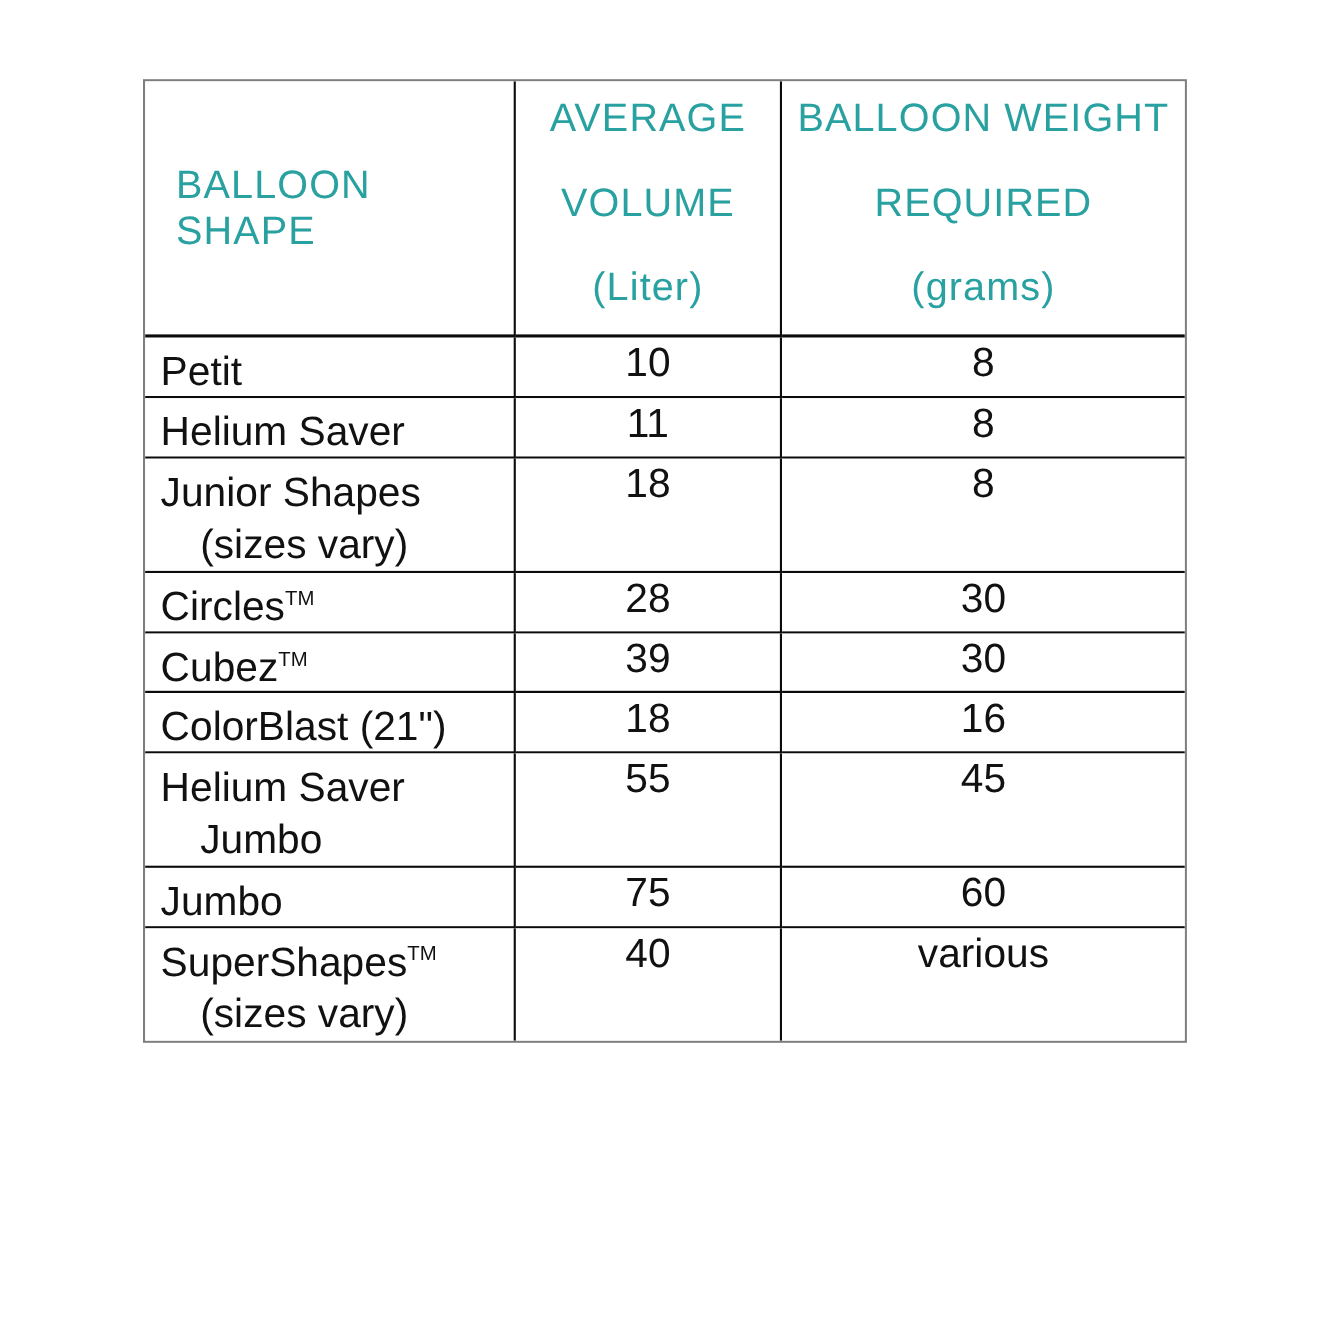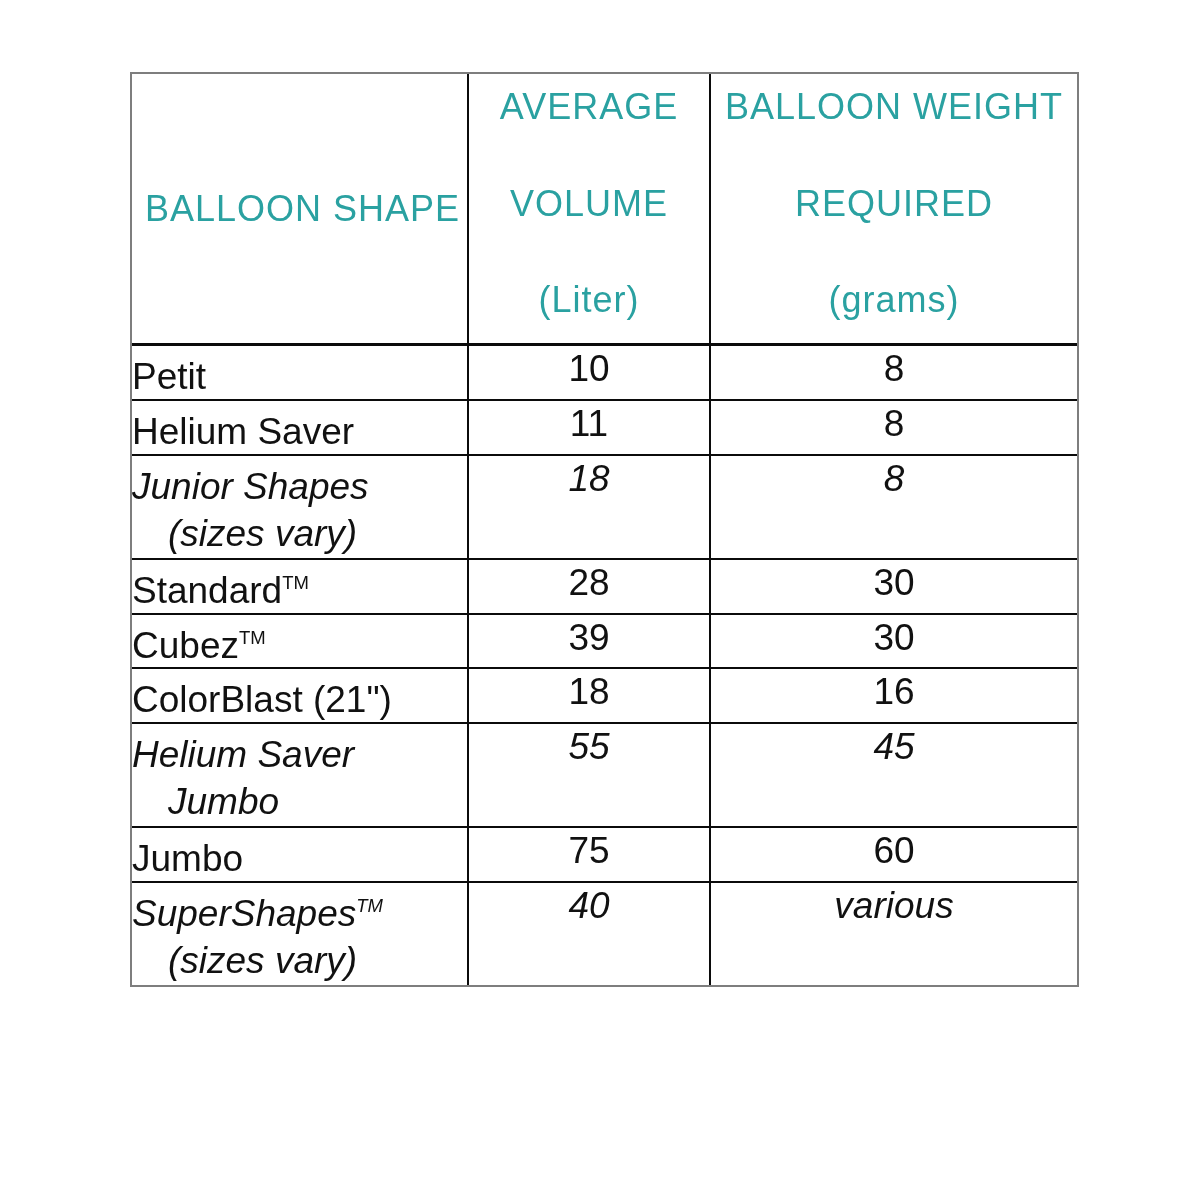--- a/index.html
+++ b/index.html
@@ -27,37 +27,37 @@
     border-right: 2px solid #0b0b0b;
     border-bottom: 2px solid #0b0b0b;
     vertical-align: top;
     color: #111111;
     background: #ffffff;
   }
   th:last-child, td:last-child { border-right: none; }
   tbody tr:last-child td { border-bottom: none; }
 
   
-  thead th { height: 272px; border-bottom: 3px solid #0b0b0b; font-weight: normal; }
+  thead th { height: 233px; border-bottom: 3px solid #0b0b0b; font-weight: normal; }
   .h-text { color: #2aa1a1; font-size: 36px; letter-spacing: 1px; }
   .h-shape-wrap {
     height: 100%; display: flex; align-items: center;
-    padding-left: 13px; text-align: left;
+    padding-left: 28px; text-align: left;
   }
   .h-stack {
     height: 100%; display: flex; flex-direction: column;
     justify-content: space-between; align-items: center;
     padding: 12px 0 22px 0; text-align: center;
   }
 
   
   tr.r-single td { height: 47px; }
-  tr.r-double td { height: 97px; font-style: italic; }
+  tr.r-double td { height: 97px; }
   td { font-size: 37px; line-height: 45px; }
-  td.shape-cell { text-align: left; }
+  td.shape-cell { padding-left: 14px; text-align: left; }
   td.num-cell { text-align: center; }
   .sup { font-size: 0.5em; vertical-align: 0.75em; letter-spacing: 0; }
   .line2 { line-height: 49px; margin-left: 36px; }
 </style>
 </head>
 <body>
 
 <div class="canvas">
   <table class="balloon-table">
     <colgroup>
@@ -98,21 +98,21 @@
         <td class="shape-cell"><span>Helium Saver</span><span class="sup"></span><div class="line2"></div></td>
         <td class="num-cell">11</td>
         <td class="num-cell">8</td>
       </tr>
       <tr class="r-double">
         <td class="shape-cell"><span>Junior Shapes</span><span class="sup"></span><div class="line2">(sizes vary)</div></td>
         <td class="num-cell">18</td>
         <td class="num-cell">8</td>
       </tr>
       <tr class="r-single">
-        <td class="shape-cell"><span>Standard</span><span class="sup">TM</span><div class="line2"></div></td>
+        <td class="shape-cell"><span>Circles</span><span class="sup">TM</span><div class="line2"></div></td>
         <td class="num-cell">28</td>
         <td class="num-cell">30</td>
       </tr>
       <tr class="r-single">
         <td class="shape-cell"><span>Cubez</span><span class="sup">TM</span><div class="line2"></div></td>
         <td class="num-cell">39</td>
         <td class="num-cell">30</td>
       </tr>
       <tr class="r-single">
         <td class="shape-cell"><span>ColorBlast (21")</span><span class="sup"></span><div class="line2"></div></td>

